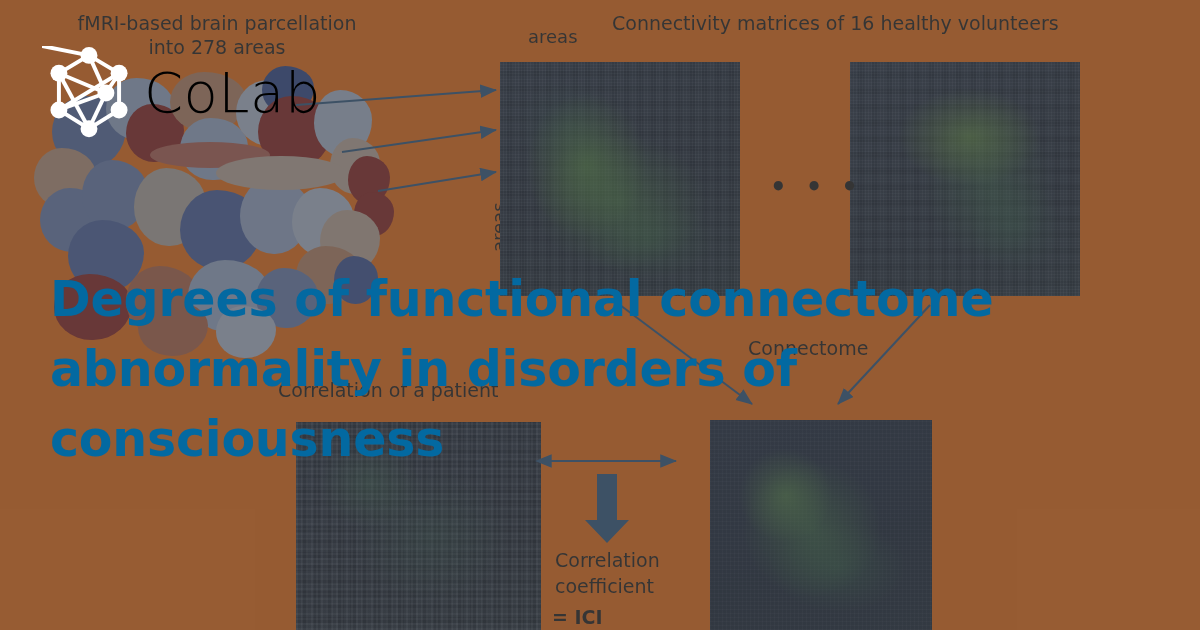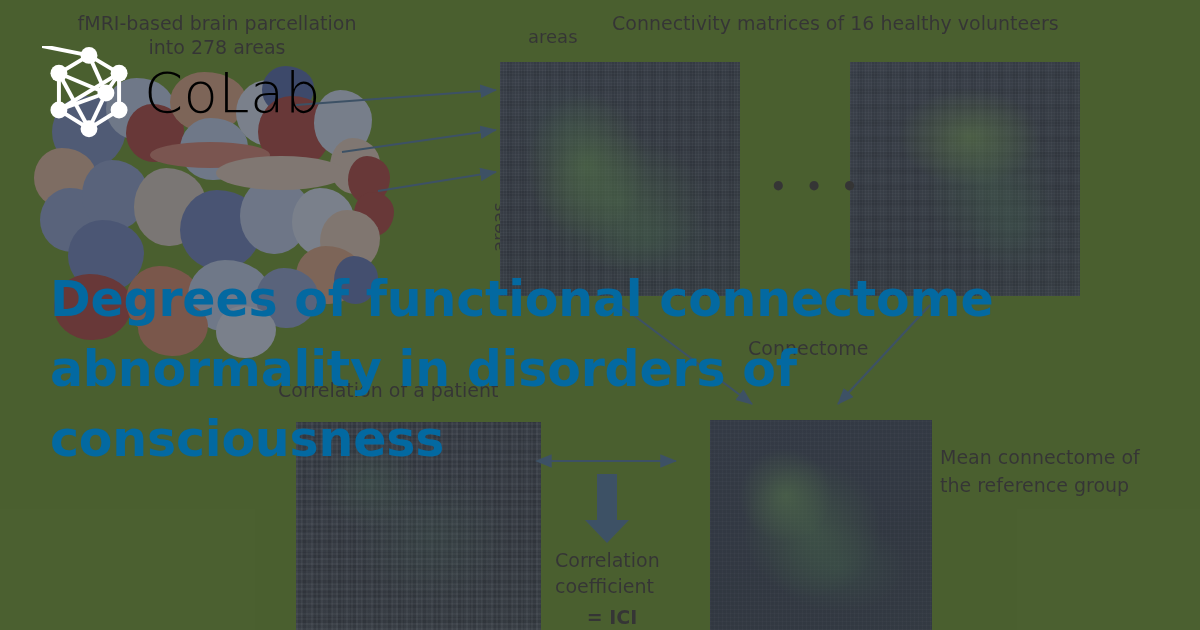--- a/index.html
+++ b/index.html
@@ -14,21 +14,21 @@
     height: 630px;
     overflow: hidden;
     font-family: "Liberation Sans", sans-serif;
     background: #c9c9c9;
   }
 
   
   .art {
     position: absolute;
     inset: 0;
-    background: #4d7c0f;
+    background: #f97316;
   }
 
   
   .brain {
     position: absolute;
     left: 30px;
     top: 60px;
     width: 420px;
     height: 360px;
   }
@@ -208,26 +208,24 @@
     <div class="matrix m2" style="left:850px; top:62px; width:230px; height:234px;"></div>
 
     <div class="dots" style="left:770px; top:172px;">• • •</div>
 
     <div class="diagram-label" style="left:748px; top:337px;">Connectome</div>
 
     <div class="diagram-label" style="left:278px; top:379px;">Correlation of a patient</div>
     <div class="matrix patient" style="left:296px; top:422px; width:245px; height:208px;"></div>
 
     <div class="matrix mean" style="left:710px; top:420px; width:222px; height:210px;"></div>
-    <div class="diagram-label" style="left:940px; top:444px; line-height:1.45;">Mean connectome of
-the reference group</div>
 
     <div class="diagram-label" style="left:555px; top:548px; width:120px; text-align:left; line-height:1.35;">Correlation
 coefficient</div>
-    <div class="diagram-label bold-ici" style="left:552px; top:606px; width:120px; text-align:center;">= ICI</div>
+    <div class="diagram-label bold-ici" style="left:552px; top:606px; width:120px; ">= ICI</div>
 
     <svg class="svg-arrows" viewBox="0 0 1200 630">
       <defs>
         <marker id="ah" markerWidth="9" markerHeight="9" refX="7.5" refY="3.2" orient="auto">
           <path d="M0,0 L8,3.2 L0,6.4 z" fill="#2e5c8a"></path>
         </marker>
         <marker id="ah2" markerWidth="9" markerHeight="9" refX="7.5" refY="3.2" orient="auto">
           <path d="M0,0 L8,3.2 L0,6.4 z" fill="#2e5c8a"></path>
         </marker>
         <marker id="ah3" markerWidth="9" markerHeight="9" refX="1" refY="3.2" orient="auto">

